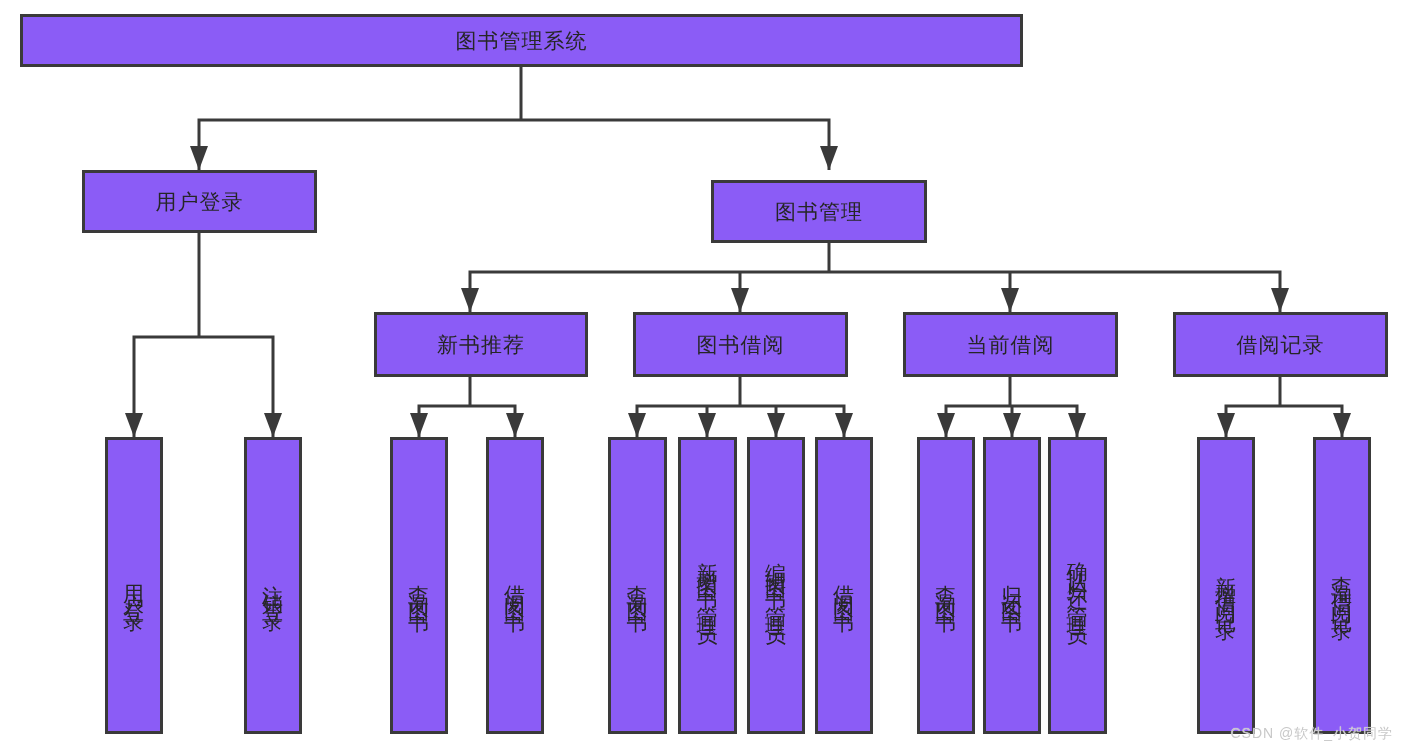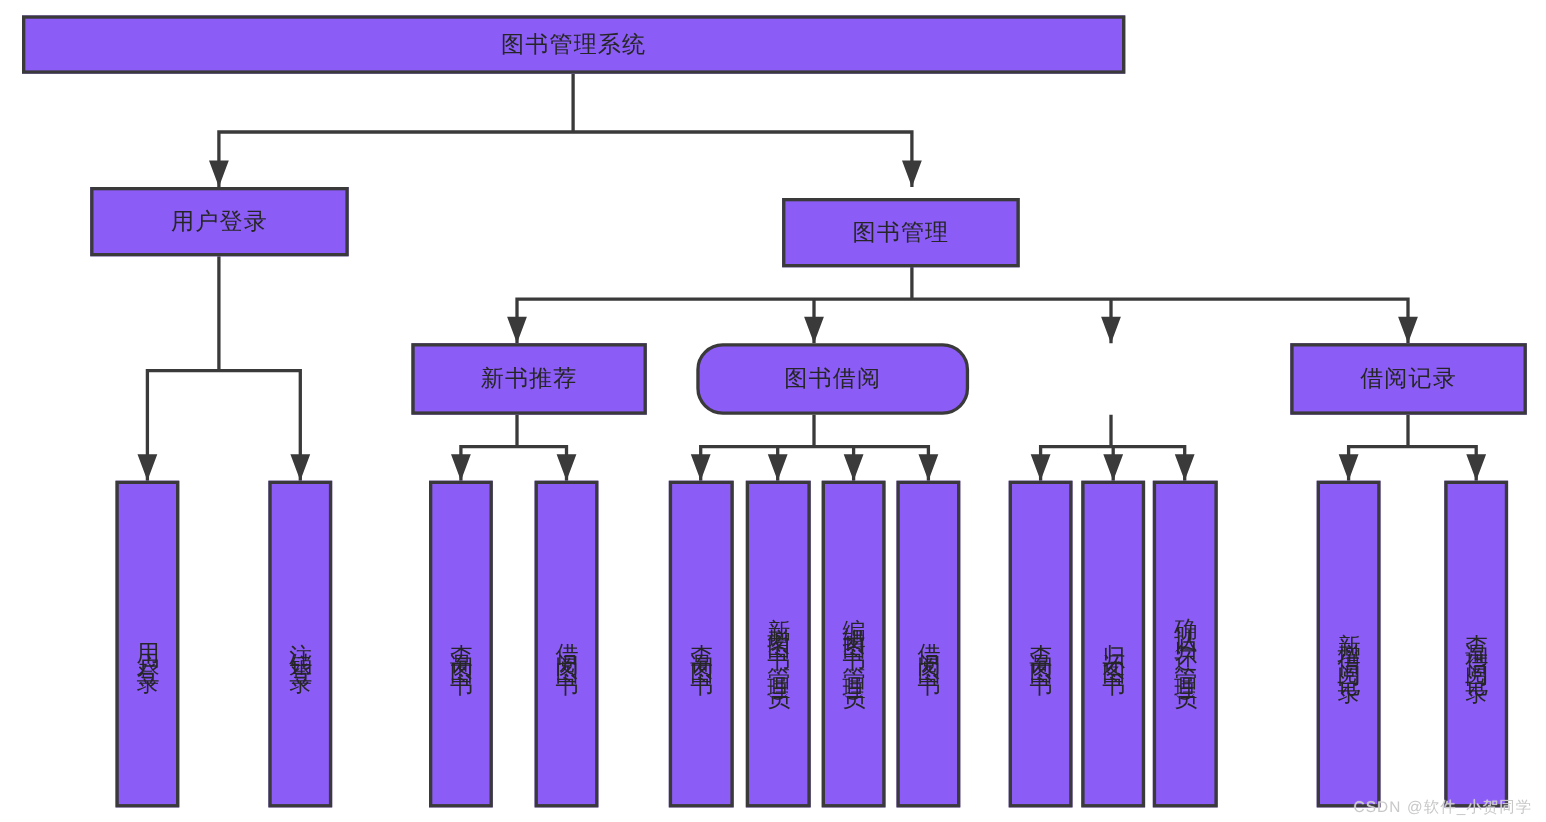--- a/index.html
+++ b/index.html
@@ -98,22 +98,25 @@
   <div class="node" style="left:82px; top:170px; width:235px; height:63px;">
     <span>用户登录</span>
   </div>
   <div class="node" style="left:711px; top:170px; width:216px; height:63px;margin-top:10px;">
     <span>图书管理</span>
   </div>
 
   <div class="node" style="left:363px; top:312px; width:214px; height:65px;margin-left:11px;">
     <span>新书推荐</span>
   </div>
-  <div class="node" style="left:633px; top:312px; width:248px; height:65px;border-radius:24px;">
+  <div class="node" style="left:633px; top:312px; width:215px; height:65px;">
     <span>图书借阅</span>
+  </div>
+  <div class="node" style="left:903px; top:312px; width:215px; height:65px;">
+    <span>当前借阅</span>
   </div>
   <div class="node" style="left:1173px; top:312px; width:215px; height:65px;">
     <span>借阅记录</span>
   </div>
 
   <div class="node vnode" style="left:105px; top:437px; width:58px; height:297px;">
     <span class="vlabel">用户登录</span>
   </div>
   <div class="node vnode" style="left:244px; top:437px; width:58px; height:297px;">
     <span class="vlabel">注销登录</span>

